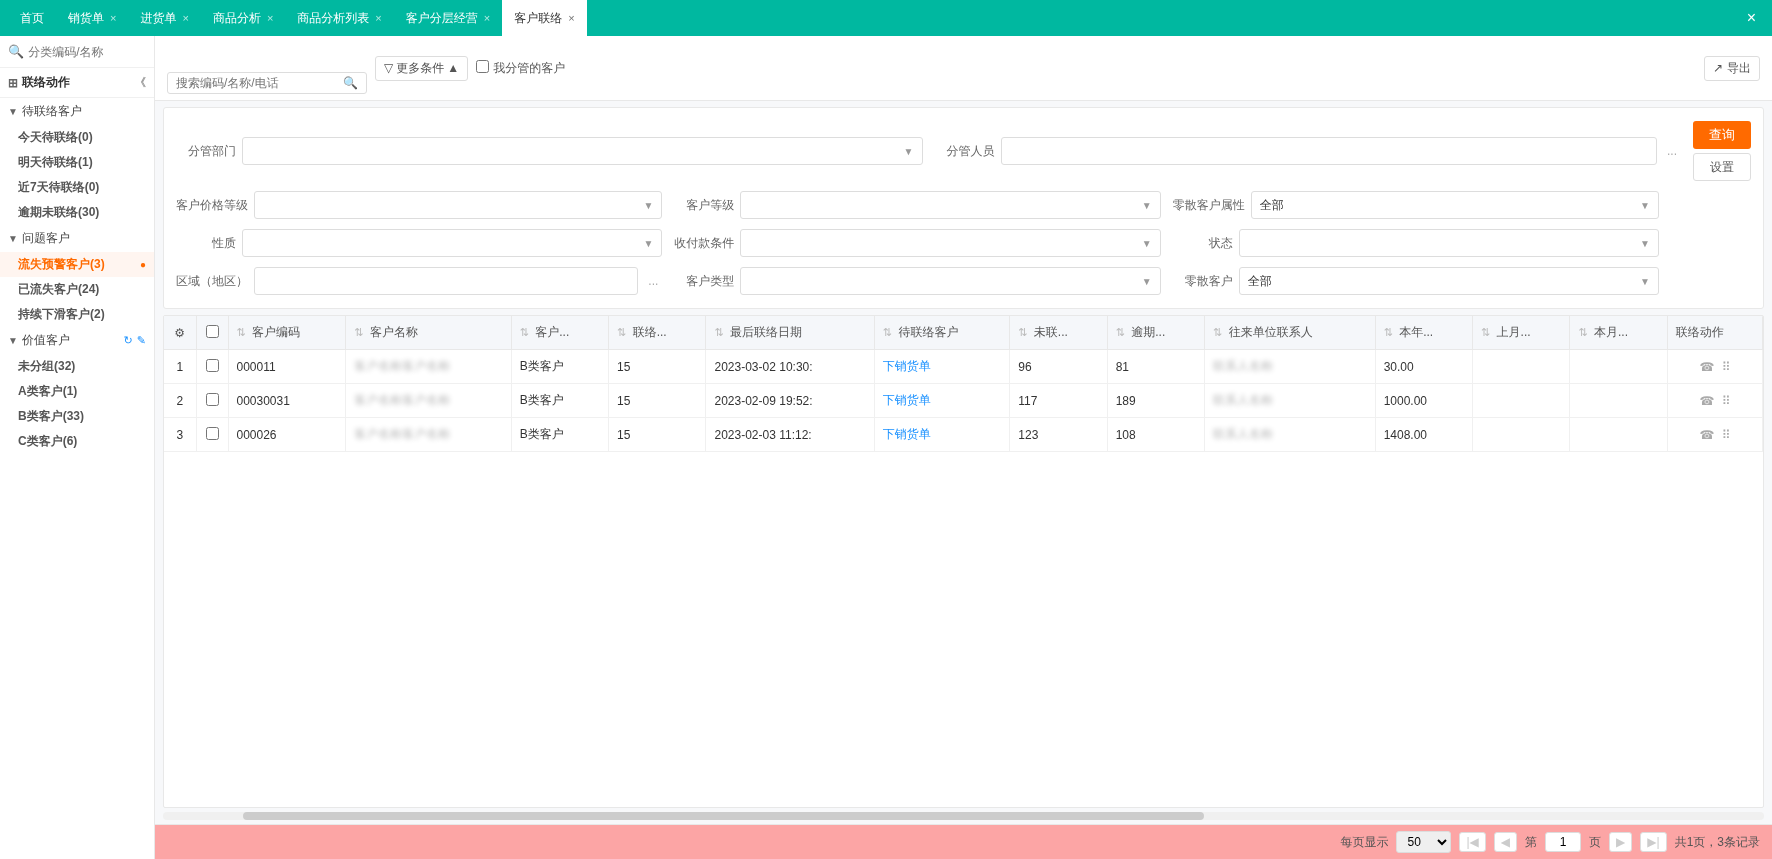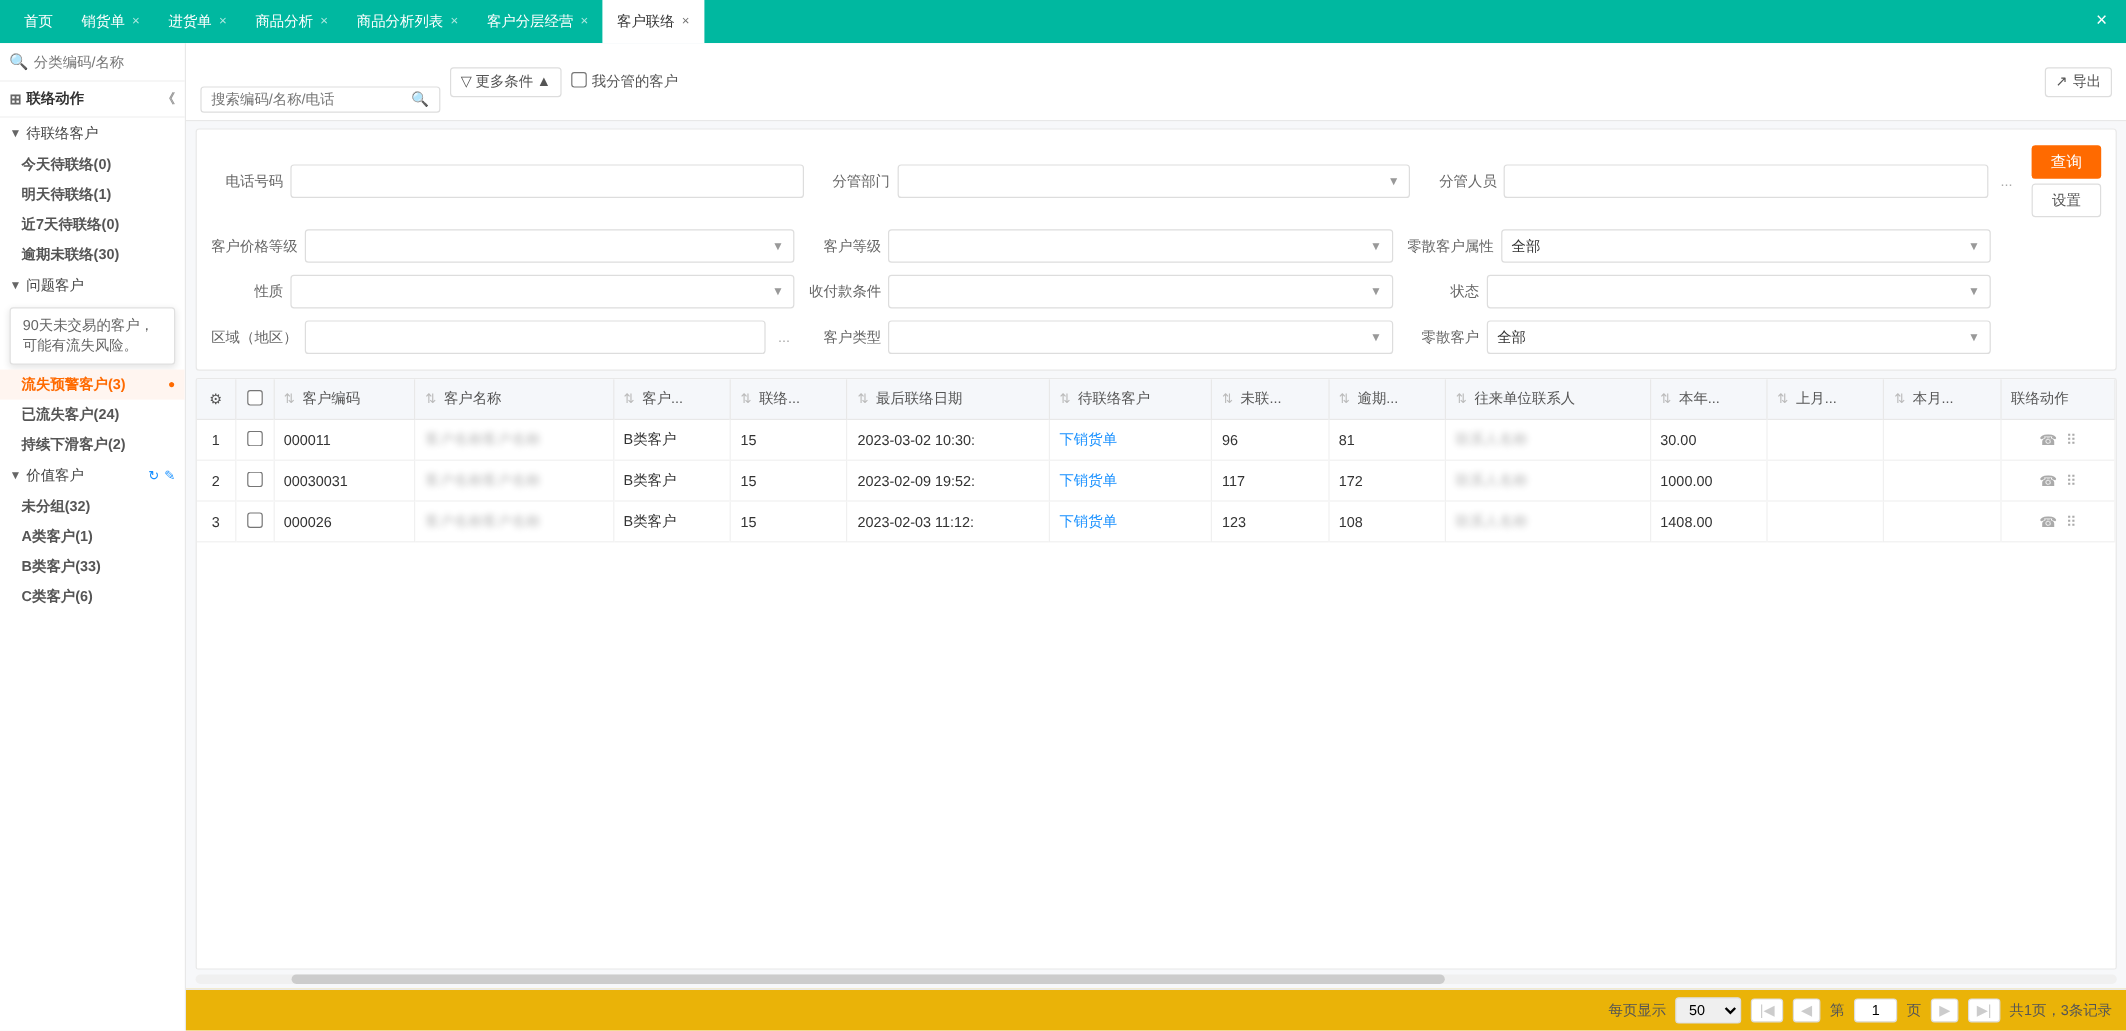--- a/index.html
+++ b/index.html
@@ -296,21 +296,21 @@
       color: #333;
       border-right: 1px solid #f0f0f0;
       white-space: nowrap;
       font-size: 12px;
     }
     .link-text { color: #1890ff; cursor: pointer; }
     .blurred { color: transparent; text-shadow: 0 0 5px rgba(0,0,0,0.3); user-select: none; }
     
     
     .pagination {
-      background: #eab308;
+      background: #fca5a5;
       border-top: 1px solid #e8e8e8;
       padding: 6px 12px;
       display: flex;
       align-items: center;
       justify-content: flex-end;
       gap: 8px;
     }
     .pagination span { color: #555; }
     .page-select {
       border: 1px solid #ddd;
@@ -413,23 +413,20 @@
     <div class="sidebar-item">
       <span class="item-label">近7天待联络(0)</span>
     </div>
     <div class="sidebar-item">
       <span class="item-label">逾期未联络(30)</span>
     </div>
 
     <div class="sidebar-group-title">
       <span class="arrow">▼</span>
       <span class="group-label">问题客户</span>
-    </div>
-    <div class="tooltip-box">
-      <span>90天未交易的客户，可能有流失风险。</span>
     </div>
     <div class="sidebar-item active">
       <span class="item-label">流失预警客户(3)</span>
       <span class="item-icon">●</span>
     </div>
     <div class="sidebar-item">
       <span class="item-label">已流失客户(24)</span>
     </div>
     <div class="sidebar-item">
       <span class="item-label">持续下滑客户(2)</span>
@@ -473,24 +470,20 @@
       </label>
       <div class="export-btn">
         <span>↗</span>
         <span>导出</span>
       </div>
     </div>
 
     <div class="filter-panel">
 
       <div class="filter-row">
-        <div class="filter-item">
-          <span class="filter-label">电话号码</span>
-          <input class="filter-input" type="text" style="flex: 2 1 0%;">
-        </div>
         <div class="filter-item">
           <span class="filter-label">分管部门</span>
           <div class="filter-select" style="flex:2;">
             <span></span>
             <span class="arrow">▼</span>
           </div>
         </div>
         <div class="filter-item">
           <span class="filter-label">分管人员</span>
           <div class="filter-select" style="flex:2;">
@@ -665,21 +658,21 @@
             <tr>
       <td style="text-align:center;">2</td>
       <td style="text-align:center;"><input type="checkbox" style=""></td>
       <td>00030031</td>
       <td><span class="blurred">客户名称客户名称</span></td>
       <td>B类客户</td>
       <td>15</td>
       <td>2023-02-09 19:52:</td>
       <td><span class="link-text">下销货单</span></td>
       <td>117</td>
-      <td>172</td>
+      <td>189</td>
       <td><span class="blurred">联系人名称</span></td>
       <td>1000.00</td>
       <td></td>
       <td></td>
       <td style="text-align:center;">
         <span style="color:#aaa;margin-right:4px;cursor:pointer;">☎</span>
         <span style="color:#aaa;cursor:pointer;">⠿</span>
       </td>
     </tr>
             <tr>

